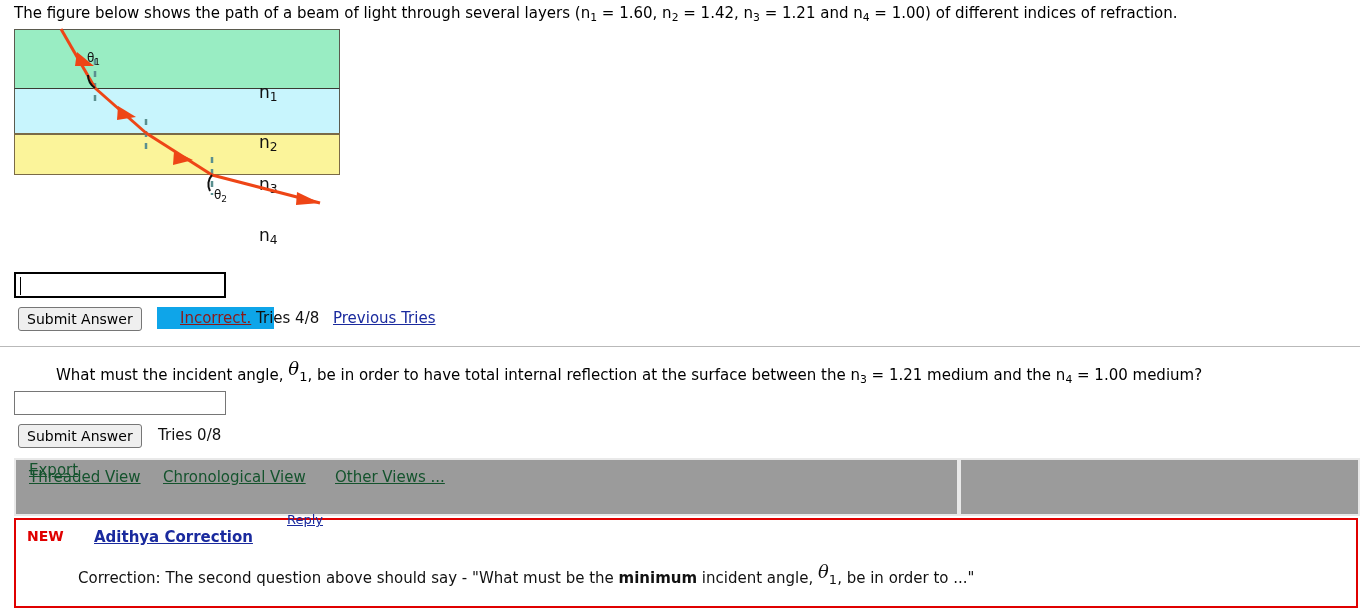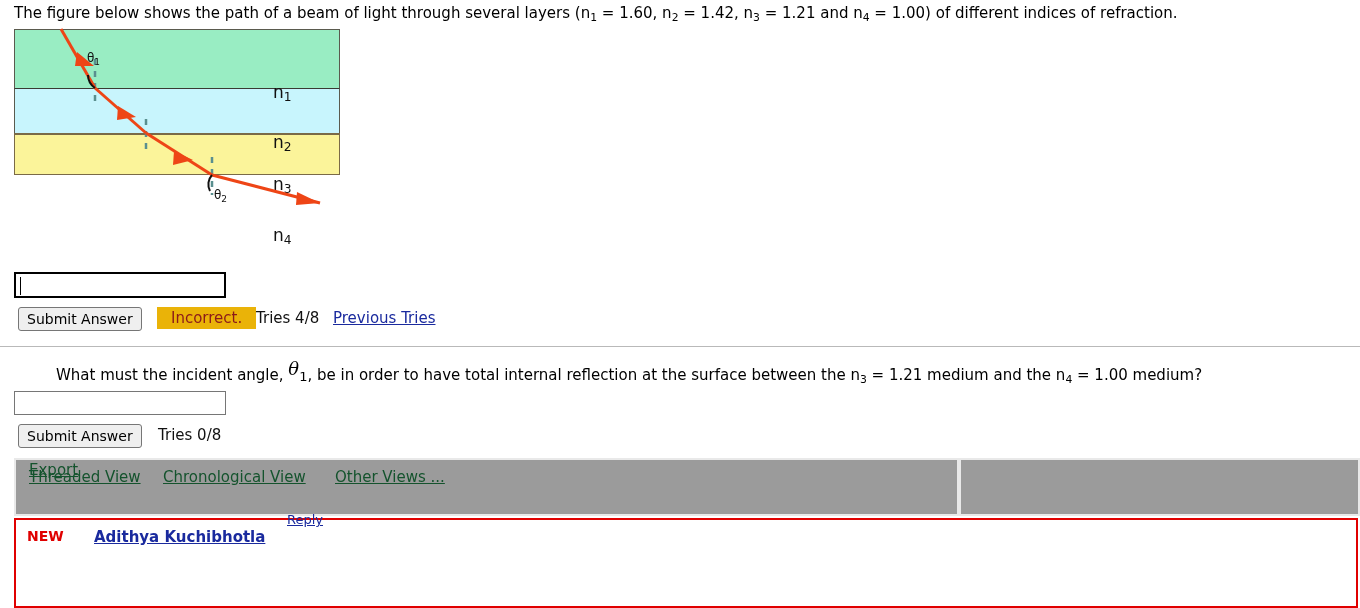--- a/index.html
+++ b/index.html
@@ -13,21 +13,21 @@
   
   .intro{position:absolute;left:14px;top:4px;font-size:15px;line-height:19px;white-space:nowrap;text-align:right;}
   sub{font-size:0.72em;vertical-align:-0.28em;}
 
   
   .figure{position:absolute;left:14px;top:29px;width:326px;height:200px;}
   .layer{position:absolute;left:0;box-sizing:border-box;width:326px;}
   .l1{top:0;height:59px;background:#99edc3;border:1px solid #5a5a4e;border-bottom:none;}
   .l2{top:59px;height:45px;background:#c8f5fd;border:1px solid #5a5a4e;border-top:1px solid #3a3a33;border-bottom:none;}
   .l3{top:104px;height:42px;background:#fbf49a;border:1px solid #7a6a47;border-top:2px solid #7a6a47;}
-  .fig-label{position:absolute;font-family:"DejaVu Sans","Liberation Sans",sans-serif;font-size:17px;color:#111;margin-left:14px;}
+  .fig-label{position:absolute;font-family:"DejaVu Sans","Liberation Sans",sans-serif;font-size:17px;color:#111;}
   .fl1{left:245px;top:53px;}
   .fl2{left:245px;top:103px;}
   .fl3{left:245px;top:145px;}
   .fl4{left:245px;top:196px;}
   .fig-svg{position:absolute;left:0;top:0;width:326px;height:200px;overflow:visible;}
 
   
   .qtext{position:absolute;font-size:15px;line-height:20px;white-space:nowrap;}
   .q1text{left:14px;top:250px;}
   .q2text{left:14px;top:364px;margin-left:42px;}
@@ -39,22 +39,22 @@
   .ansbox1{left:14px;top:272px;width:212px;height:26px;border:2px solid #000;}
   .ansbox2{left:14px;top:391px;width:212px;height:24px;border:1px solid #767676;}
   .caret{position:absolute;left:4px;top:3px;width:1px;height:18px;background:#000;}
 
   .btn{position:absolute;box-sizing:border-box;background:#efefef;border:1px solid #767676;
        border-radius:3px;font-family:"DejaVu Sans","Liberation Sans",sans-serif;font-size:14px;
        color:#000;padding:0 8px;height:24px;line-height:22px;text-align:center;}
   .btn1{left:18px;top:307px;}
   .btn2{left:18px;top:424px;}
 
-  .incorrect{position:absolute;left:157px;top:307px;background:#eab308;color:#8b1a1a;
-             font-size:15px;padding:1px 14px;line-height:20px;}
+  .incorrect{position:absolute;left:157px;top:307px;background:#0ea5e9;color:#8b1a1a;
+             font-size:15px;padding:1px 23px;line-height:20px;text-decoration:underline;}
   .tries{position:absolute;font-size:15px;color:#111;}
   .tries1{left:256px;top:309px;}
   .tries2{left:158px;top:426px;}
   .prevtries{position:absolute;left:333px;top:309px;font-size:15px;color:#1a2a9e;
              text-decoration:underline;}
 
   hr.sep{position:absolute;left:0;top:346px;width:1360px;height:0;border:none;
          border-top:1px solid #b9b9b9;margin:0;}
 
   
@@ -150,16 +150,19 @@
       <div class="tb-right"></div>
     </div>
   </div>
   <a class="tblink tl1" href="#">Threaded View</a>
   <a class="tblink tl2" href="#">Chronological View</a>
   <a class="tblink tl3" href="#">Other Views ...</a>
   <a class="tblink tl4" href="#">Export</a>
 
   <div class="post"></div>
   <div class="new">NEW</div>
-  <a class="author" href="#">Adithya Kuchibhotla</a>
+  <a class="author" href="#">Adithya Correction</a>
   <a class="reply" href="#">Reply</a>
+  <div class="body">
+    <span>Correction: The second question above should say - "What must be the </span><b>minimum</b><span> incident angle, </span><span class="theta">θ</span><span class="thnum">1</span><span>, be in order to ..."</span>
+  </div>
 
 </div>
 
 </body></html>

